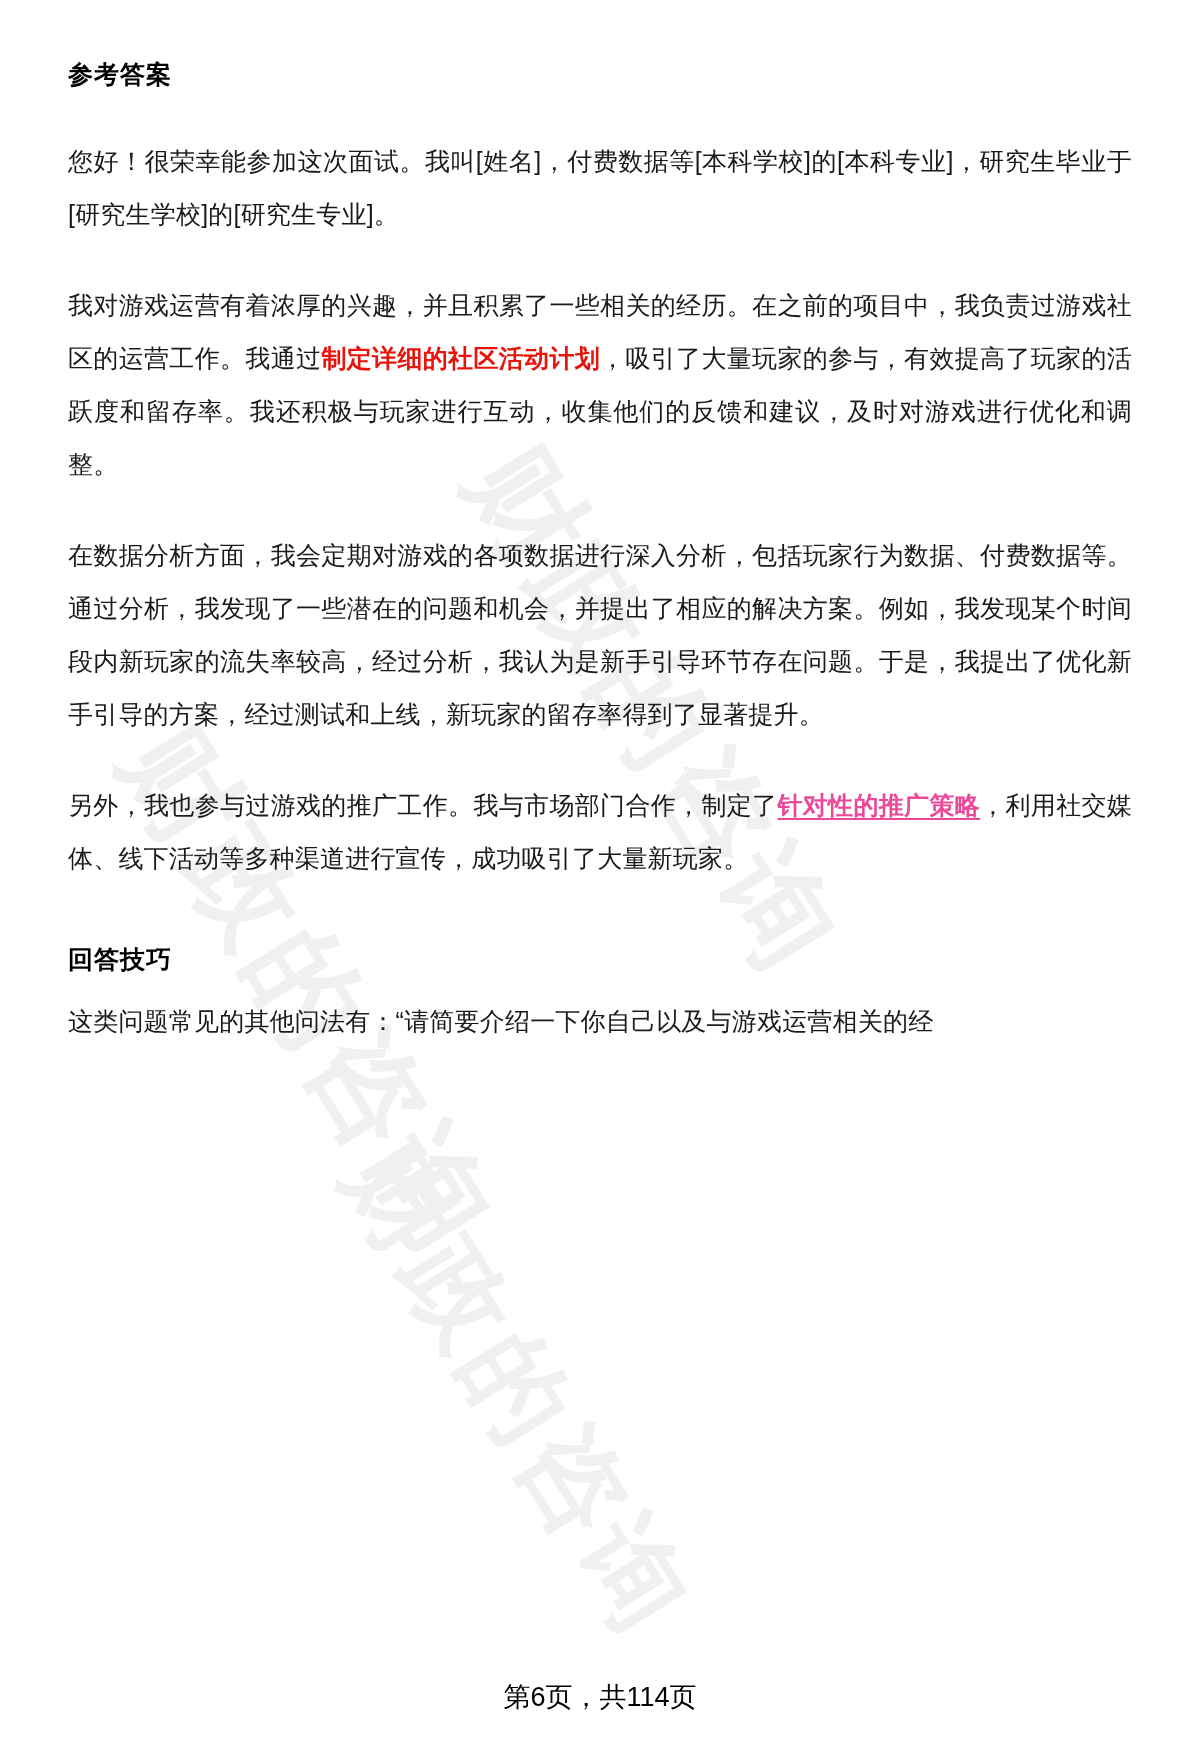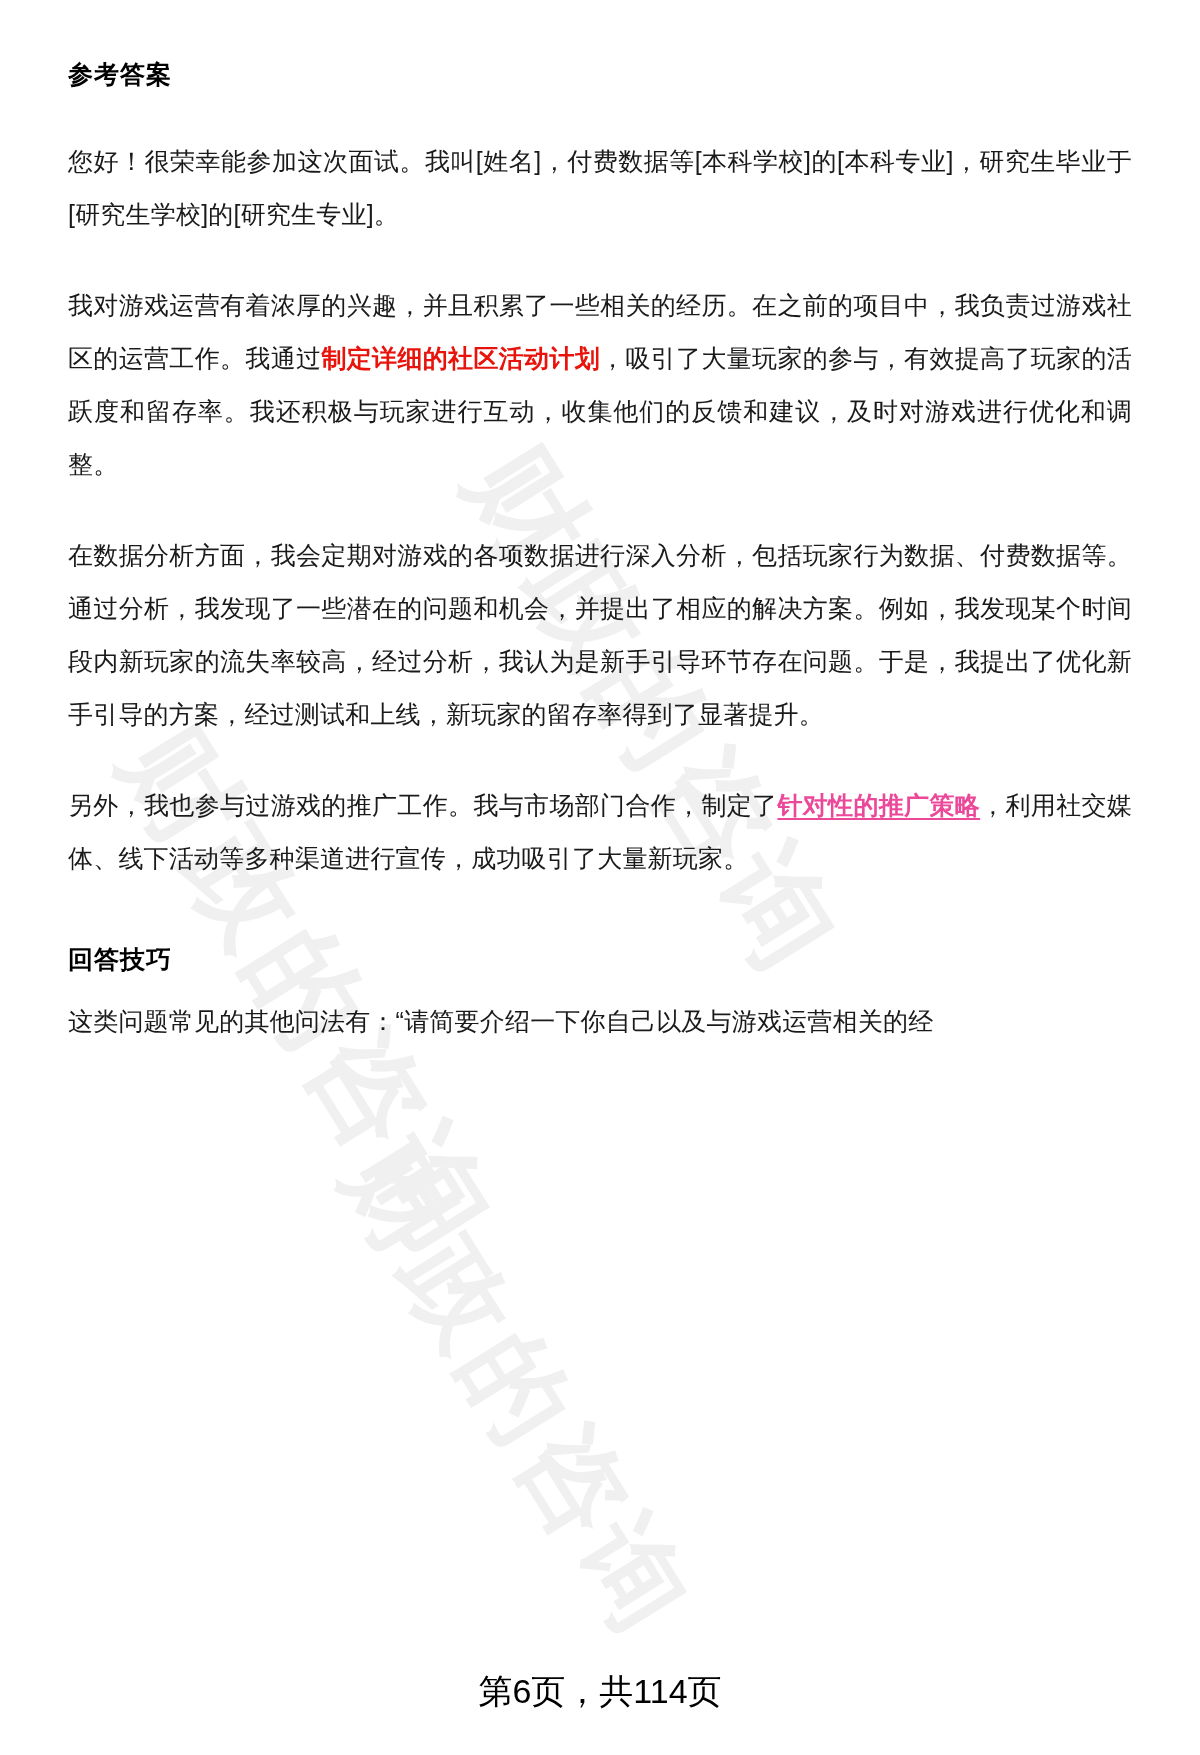--- a/index.html
+++ b/index.html
@@ -99,21 +99,21 @@
   .hl-green {
     color: #12a03c;
     font-weight: 700;
   }
   .footer {
     position: absolute;
     left: 0;
     bottom: 40px;
     width: 1200px;
     text-align: center;
-    font-size: 34px;
+    font-size: 27px;
     color: #000000;
     z-index: 3;
   }
 </style>
 </head>
 <body>
 
 <div class="page">
 
   <div class="watermark">

